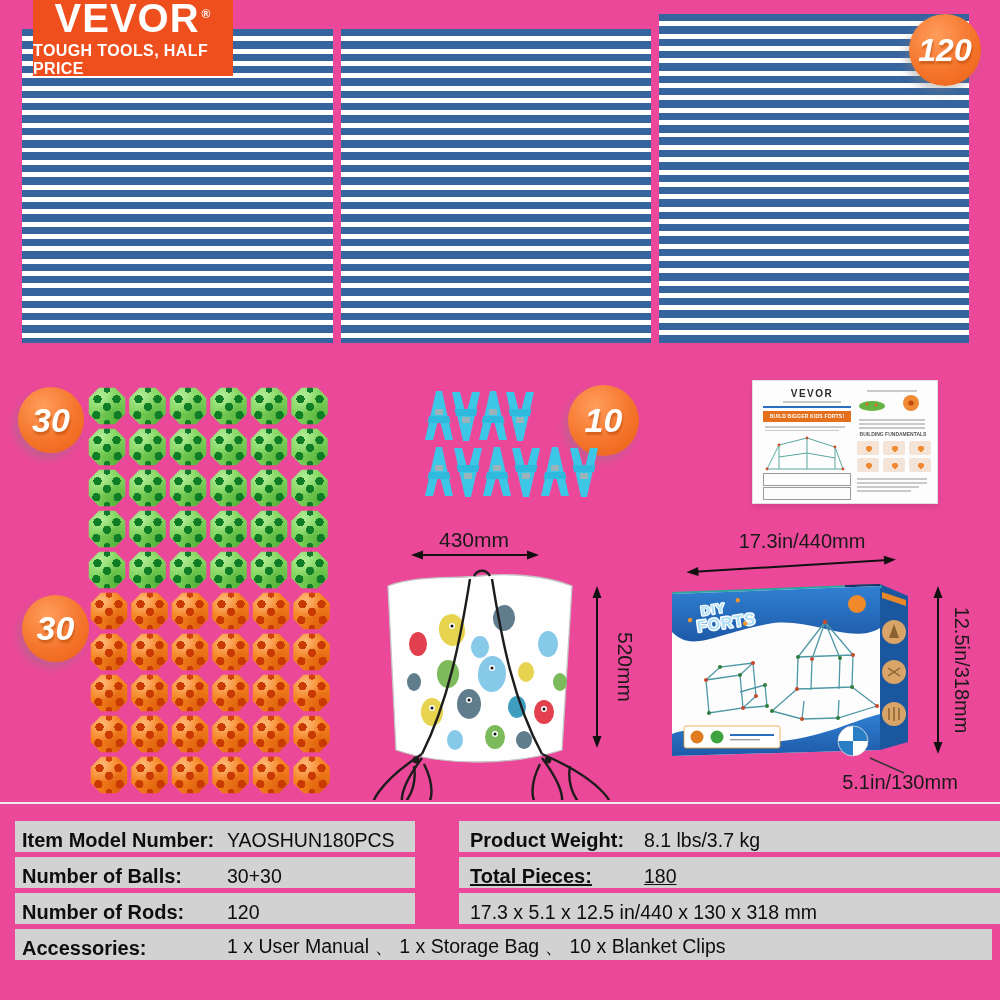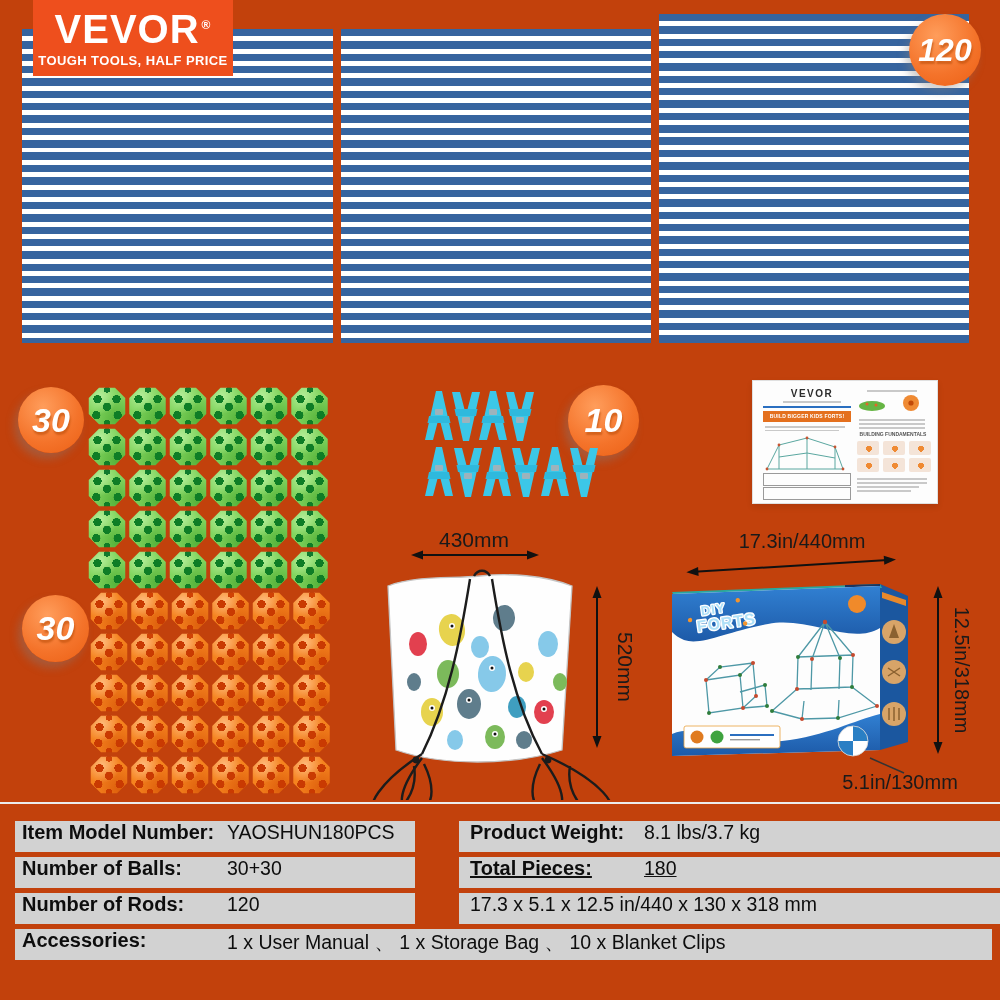--- a/index.html
+++ b/index.html
@@ -1,31 +1,31 @@
 <!DOCTYPE html>
 <html><head>
 <meta charset="utf-8">
 <style>
   html,body{margin:0;padding:0;background:#fff;}
-  .canvas{position:relative;width:1000px;height:1000px;background:#c2410c;overflow:hidden;
+  .canvas{position:relative;width:1000px;height:1000px;background:#ec4899;overflow:hidden;
           font-family:"Liberation Sans", sans-serif;color:#111;}
 
   
   .rod-col{position:absolute;background:repeating-linear-gradient(
      to bottom,#36649f 0px,#36649f 7.4px,#ffffff 7.4px,#ffffff 12.35px);}
   .rod-col.c1{left:22px;top:29px;width:311px;height:314px;}
   .rod-col.c2{left:341px;top:29px;width:310px;height:314px;}
   .rod-col.c3{left:659px;top:14px;width:310px;height:329px;}
 
   
   .logo{position:absolute;left:33px;top:0;width:200px;height:76px;background:#ee4f1d;
         display:flex;flex-direction:column;align-items:center;justify-content:center;z-index:3;}
   .logo .wordmark{color:#fff;font-weight:bold;font-size:40px;line-height:1;letter-spacing:1px;}
   .logo .reg{font-size:12px;vertical-align:14px;margin-left:2px;font-weight:bold;}
-  .logo .tagline{color:#fff;font-weight:bold;font-size:13px;letter-spacing:.4px;margin-top:4px;}
+  .logo .tagline{color:#fff;font-weight:bold;font-size:16px;letter-spacing:.4px;margin-top:4px;}
 
   
   .badge{position:absolute;border-radius:50%;display:flex;align-items:center;justify-content:center;
          color:#fff;font-weight:bold;font-style:italic;z-index:4;
          background:radial-gradient(circle at 38% 30%,#ff9d5b 0%,#f4732a 58%,#ec5f14 100%);
          box-shadow:-4px 6px 9px rgba(130,130,130,.38);
          text-shadow:1px 3px 2px rgba(186,76,8,.6);}
   .badge.b120{left:909px;top:14px;width:72px;height:72px;font-size:32px;}
   .badge.bg30{left:18px;top:387px;width:66px;height:66px;font-size:34px;}
   .badge.bo30{left:22px;top:595px;width:67px;height:67px;font-size:34px;}
@@ -77,21 +77,21 @@
   .m-thumb{width:22px;height:14px;background:#f4e4d8;border-radius:2px;
            background-image:radial-gradient(circle 3px at 55% 55%,#ef8a33 97%,transparent);}
   .m-box{border:.5px solid #9a9a9a;}
 
   
   .dim-svg{position:absolute;}
   .dim-text{font-family:"Liberation Sans",sans-serif;fill:#1a1a1a;}
 
   
   .spec-divider{position:absolute;left:0;top:802px;width:1000px;height:2px;background:#ececec;}
-  .spec-row{position:absolute;height:31px;background:#d2d2d2;display:flex;align-items:flex-start;
+  .spec-row{position:absolute;height:31px;background:#d2d2d2;display:flex;align-items:flex-end;
             font-size:20px;white-space:nowrap;}
   .spec-row .spec-label{font-weight:bold;color:#0d0d0d;}
   .spec-row .spec-value{font-weight:normal;color:#0d0d0d;font-size:19.5px;}
   .spec-row.colL{left:15px;width:393px;padding-left:7px;}
   .spec-row.colL .spec-label{width:205px;flex:none;}
   .spec-row.colR{left:447px;width:538px;padding-left:11px;margin-left:12px;}
   .spec-row.colR .spec-label{width:174px;flex:none;}
   .spec-row.full{left:15px;width:970px;padding-left:7px;}
   .spec-row.full .spec-label{width:205px;flex:none;}
 </style>

